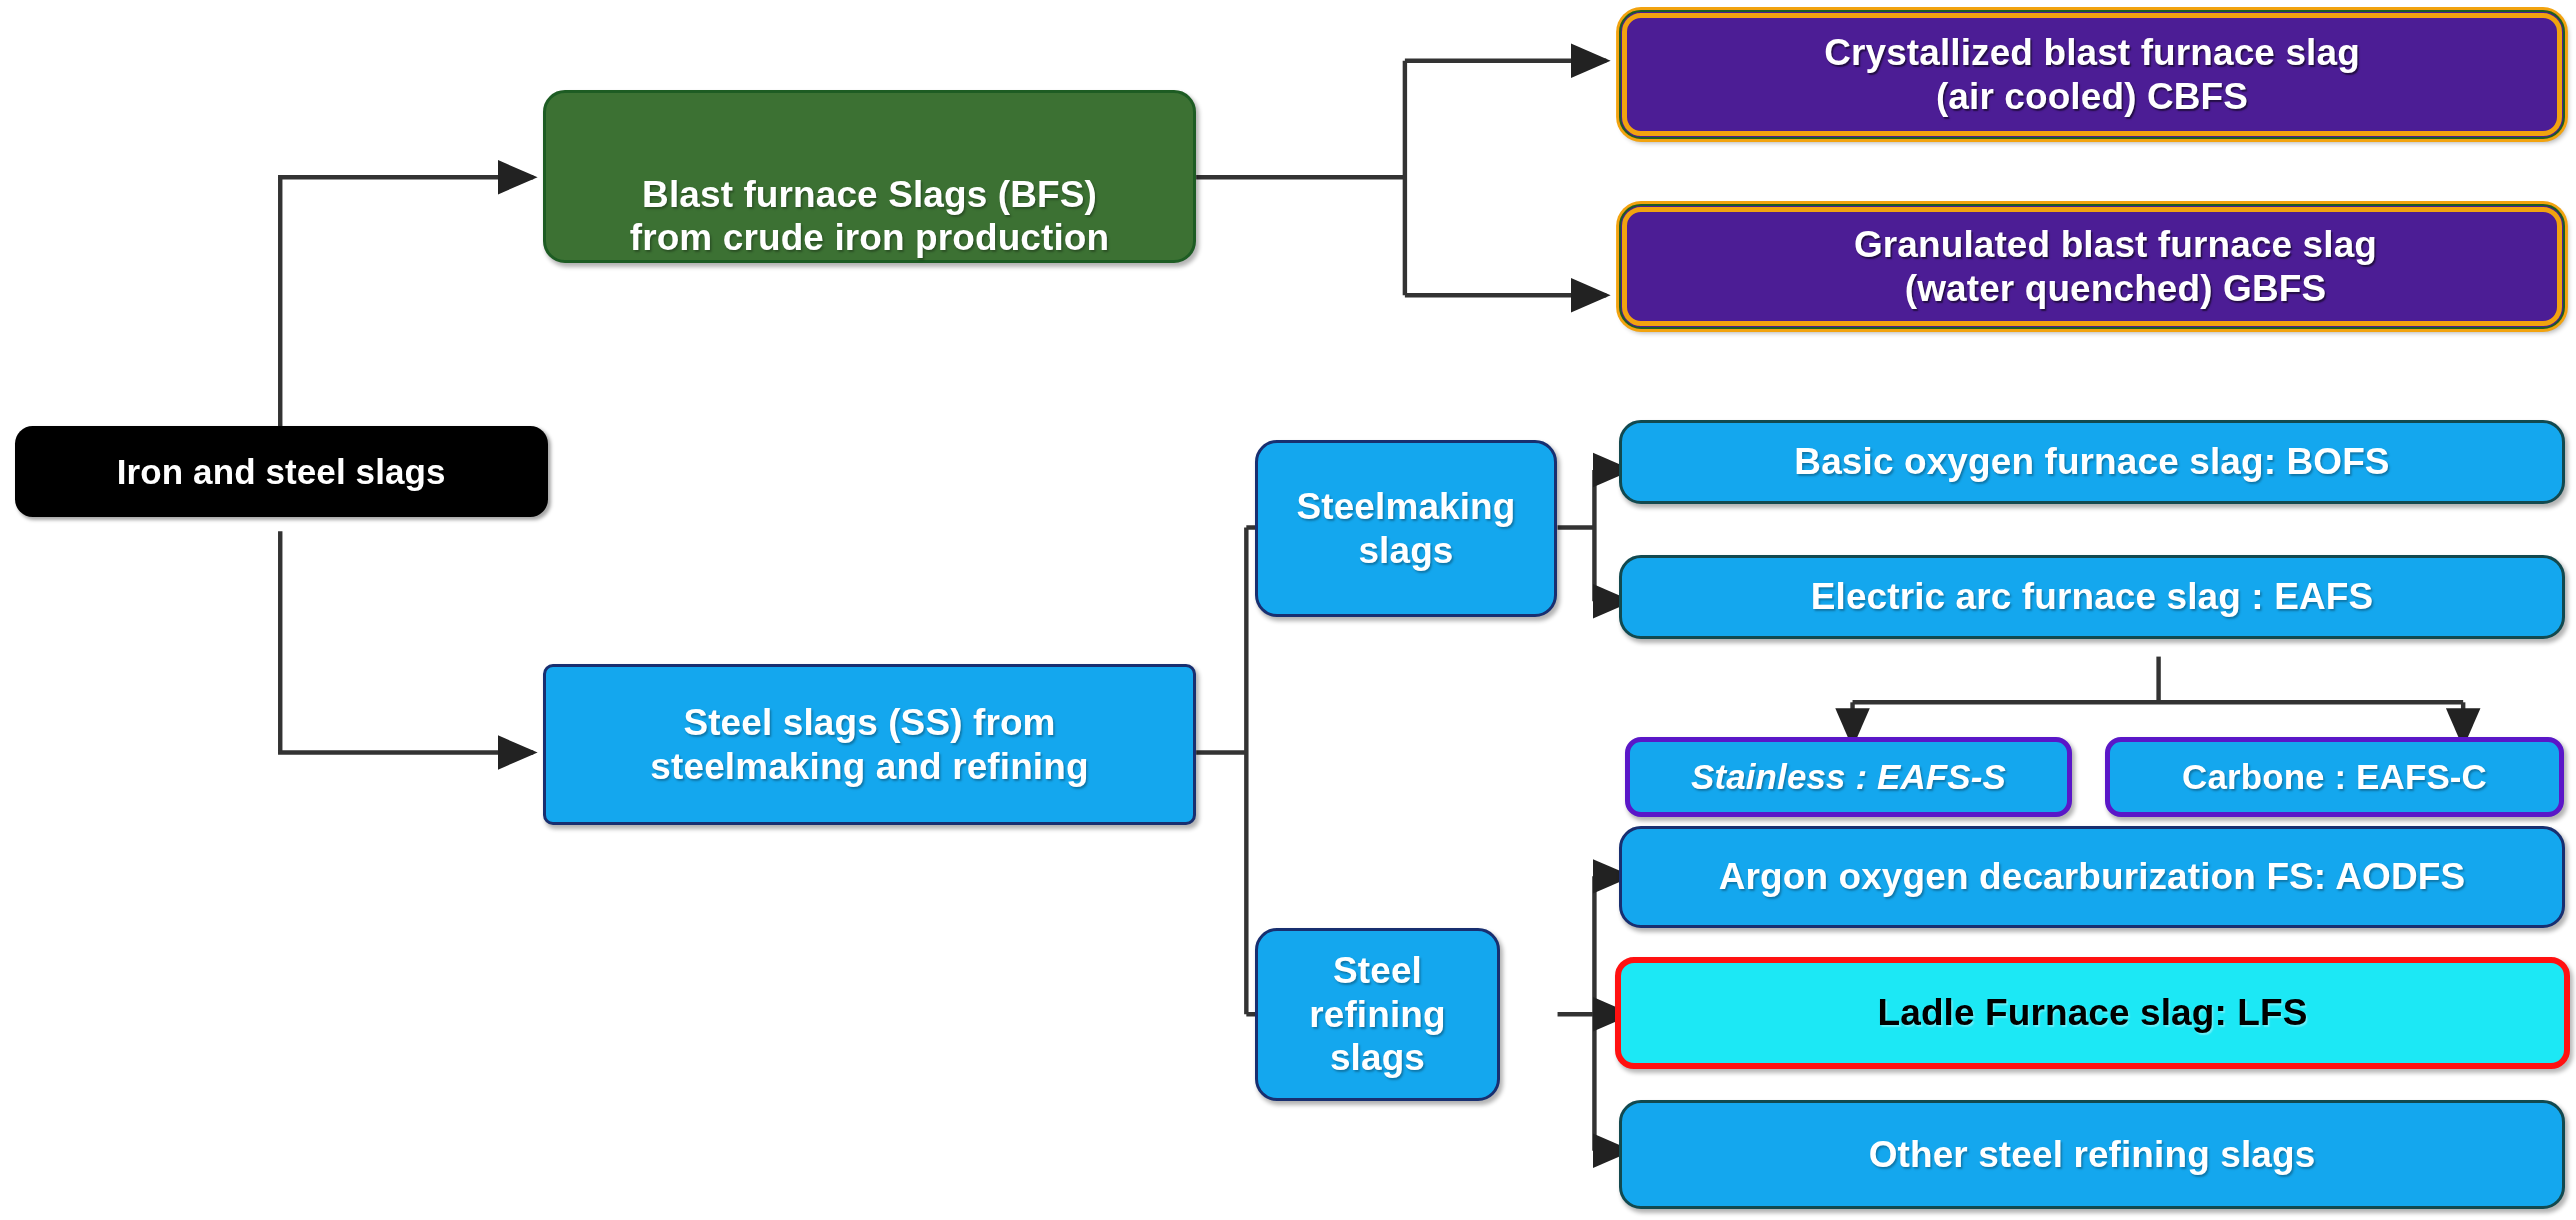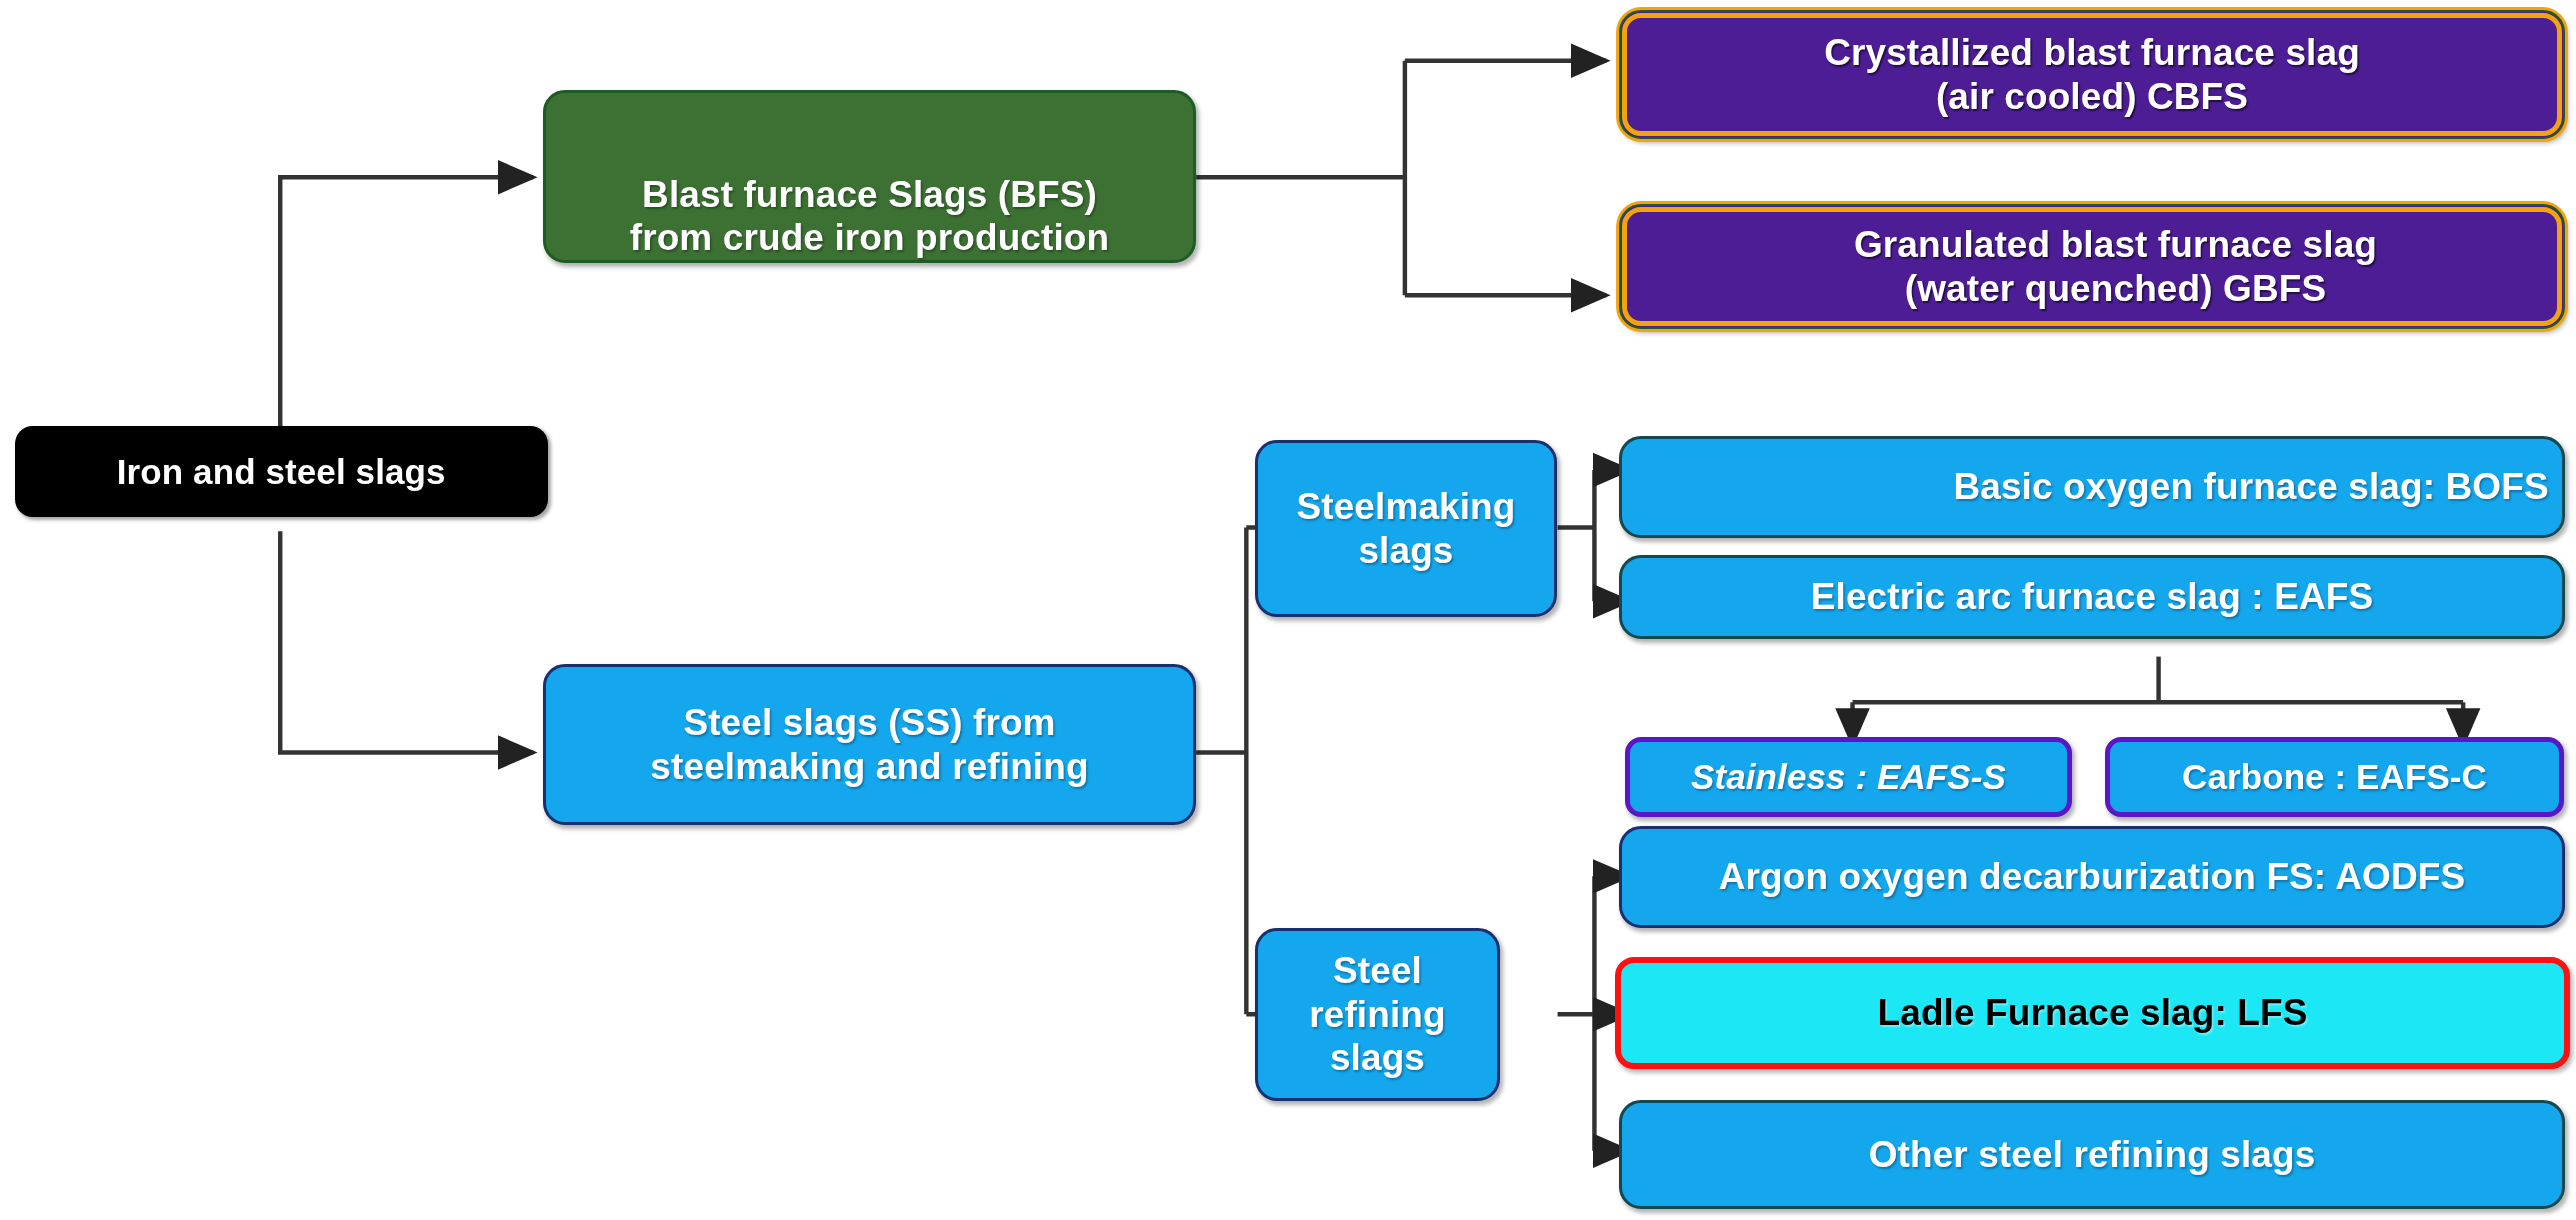--- a/index.html
+++ b/index.html
@@ -149,35 +149,35 @@
     </span>
   </div>
 
   <div class="node n-green gold" style="left:1619px; top:204px; width:946px; height:125px;padding-left:47px;">
     <span class="lbl">
       <span>Granulated blast furnace slag</span><br>
       <span>(water quenched) GBFS</span>
     </span>
   </div>
 
-  <div class="node n-blue" style="left:543px; top:664px; width:653px; height:161px;">
+  <div class="node n-blue" style="left:543px; top:664px; width:653px; height:161px;border-radius:10px;">
     <span class="lbl">
       <span>Steel slags (SS) from</span><br>
       <span>steelmaking and refining</span>
     </span>
   </div>
 
   <div class="node n-blue" style="left:1255px; top:440px; width:302px; height:177px;">
     <span class="lbl">
       <span>Steelmaking</span><br>
       <span>slags</span>
     </span>
   </div>
 
-  <div class="node n-blue teal" style="left:1619px; top:436px; width:946px; height:102px;text-align:right;">
+  <div class="node n-blue teal" style="left:1619px; top:420px; width:946px; height:84px;">
     <span class="lbl">Basic oxygen furnace slag: BOFS</span>
   </div>
 
   <div class="node n-blue teal" style="left:1619px; top:555px; width:946px; height:84px;">
     <span class="lbl">Electric arc furnace slag : EAFS</span>
   </div>
 
   <div class="node n-blue violet" style="left:1625px; top:737px; width:447px; height:80px; border-radius:16px; font-size:35px;font-style:italic;">
     <span class="lbl">Stainless : EAFS-S</span>
   </div>

